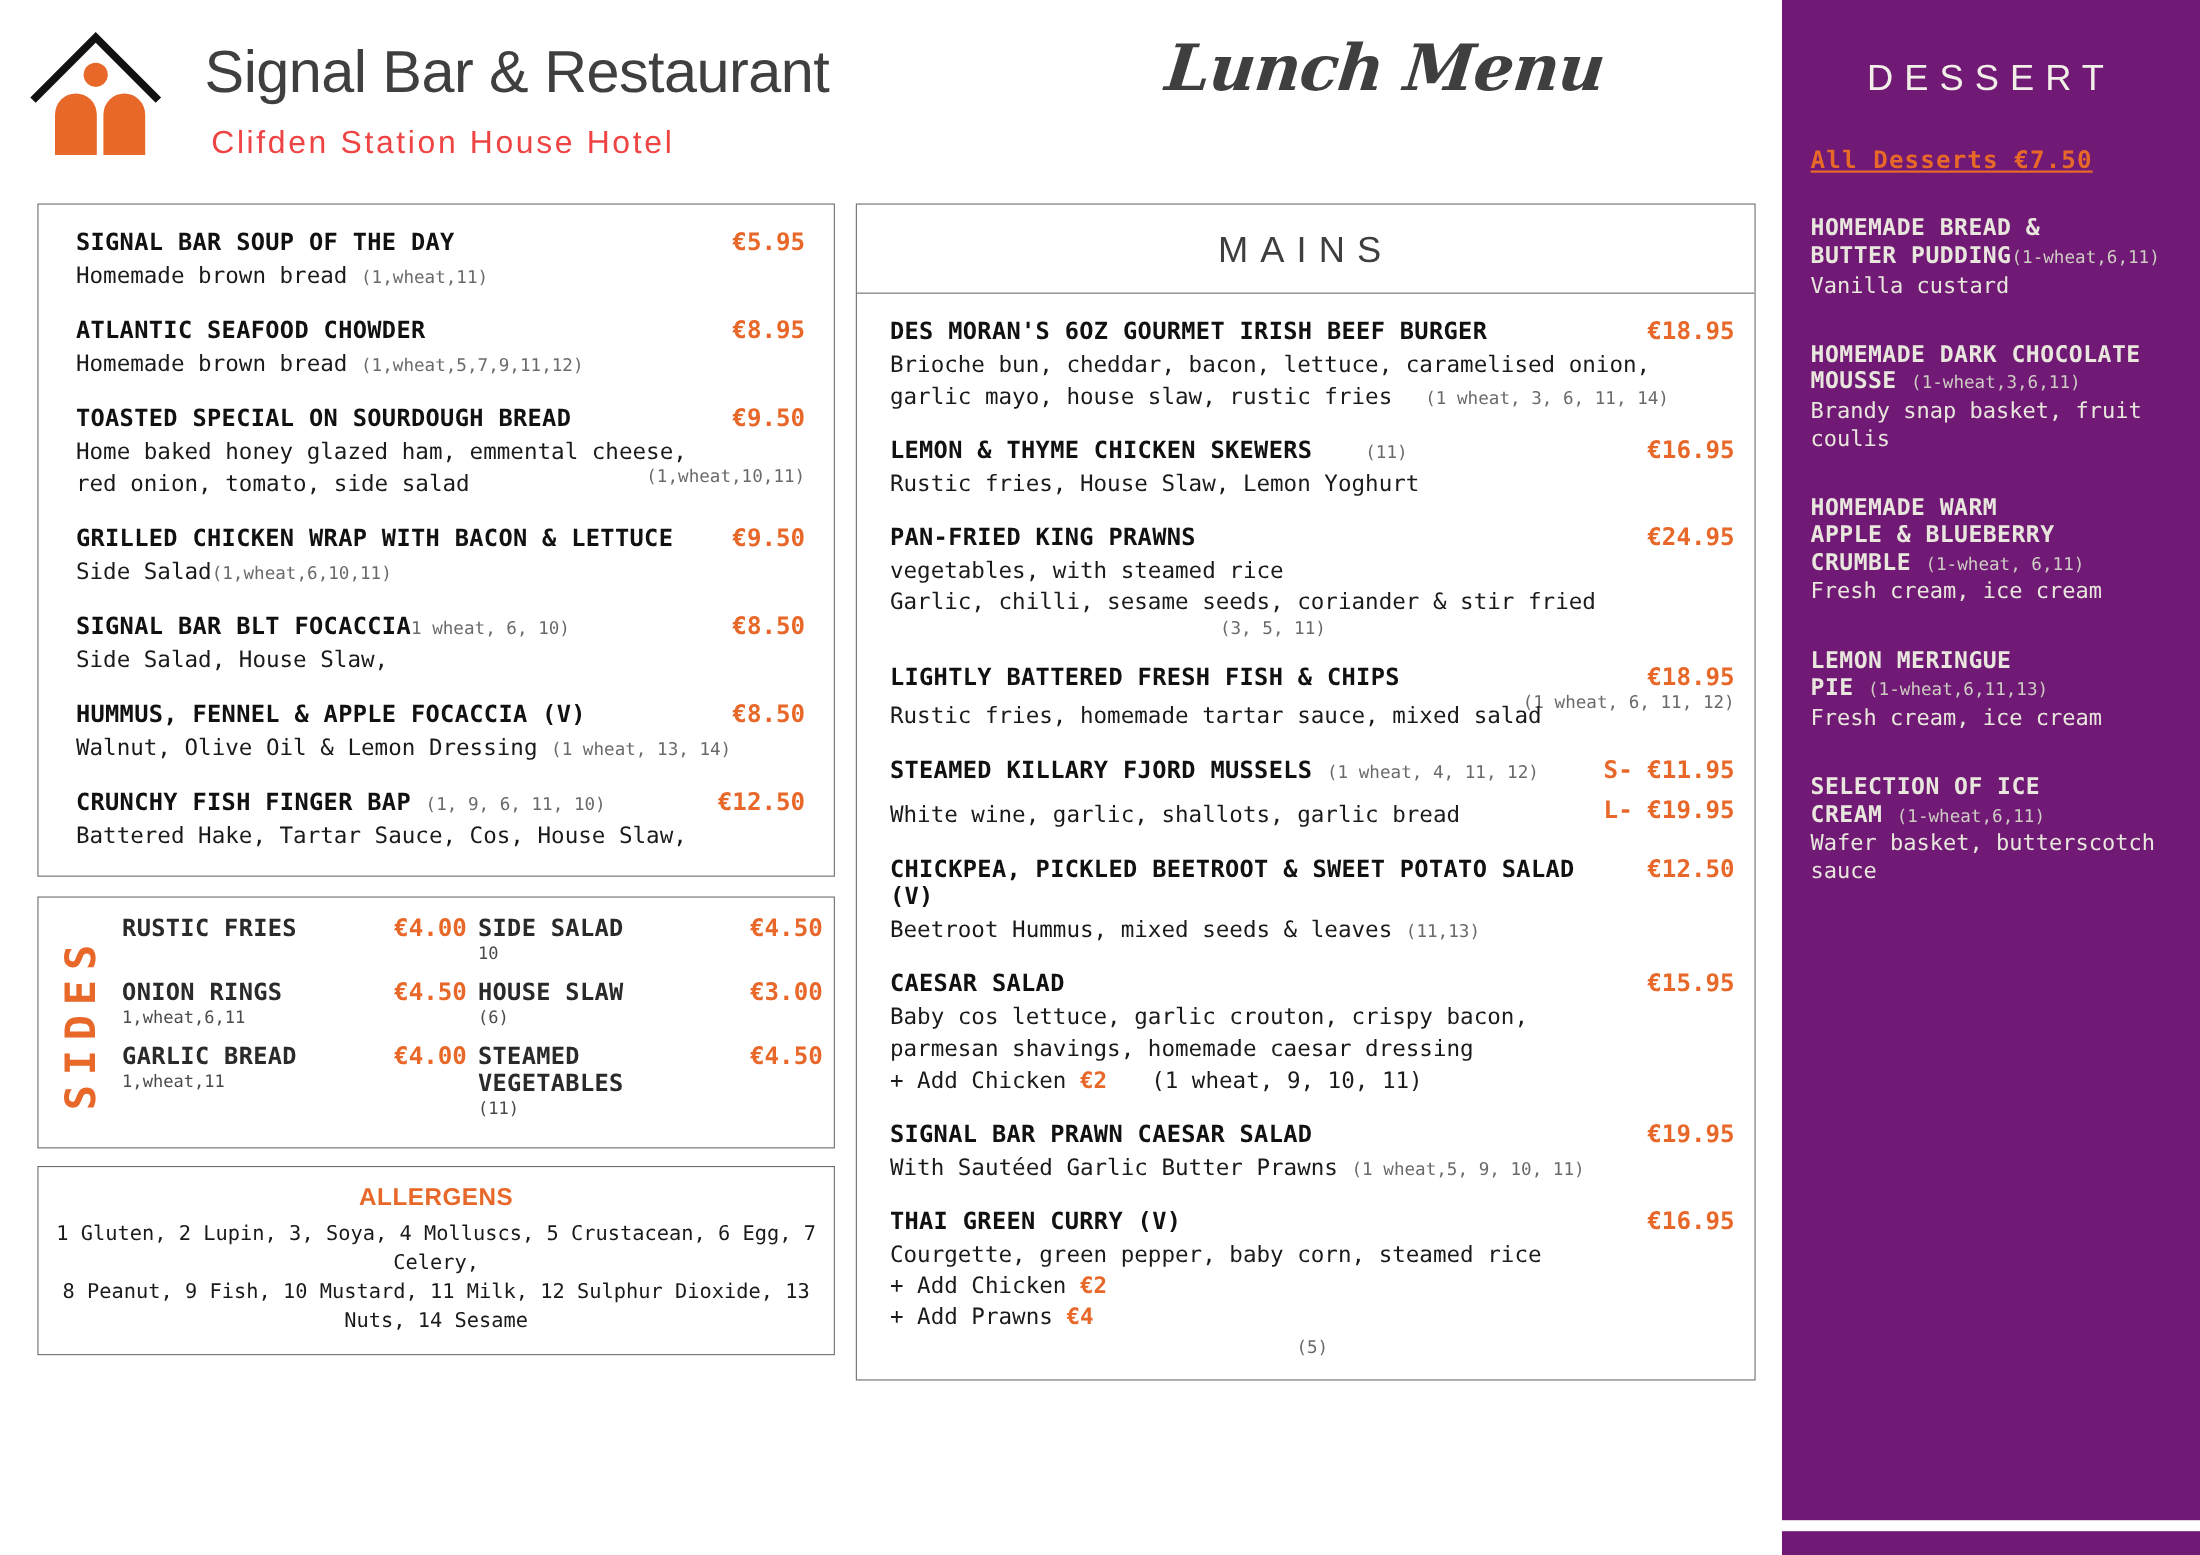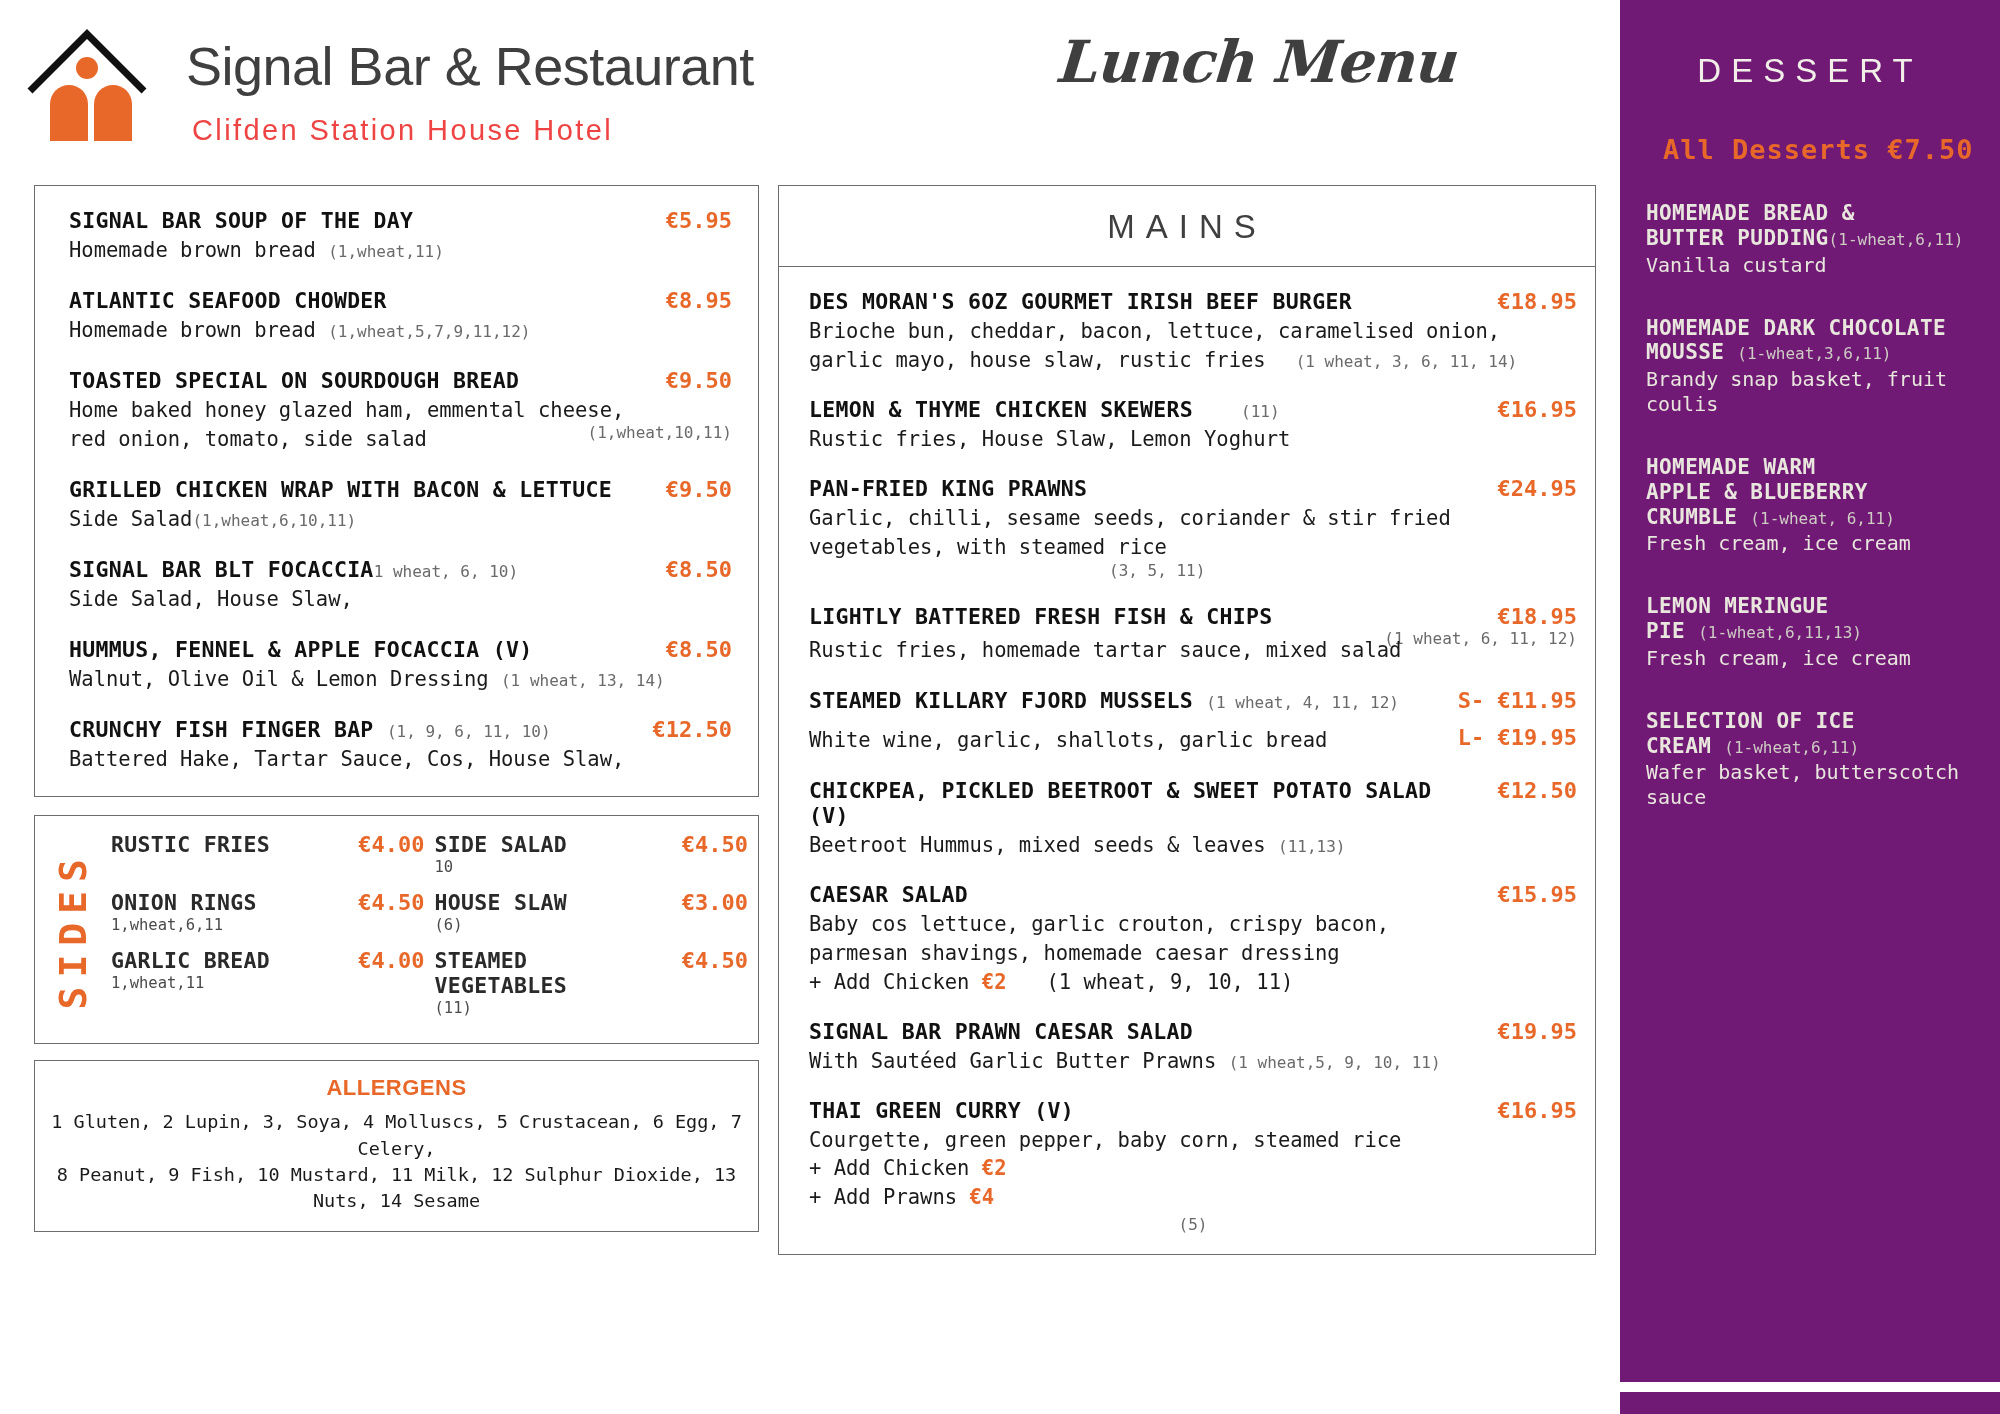--- a/index.html
+++ b/index.html
@@ -22,22 +22,22 @@
   .dark-panel::after{
     content:"";position:absolute;left:0;bottom:22px;width:100%;height:10px;background:#ffffff;
   }
   .dessert-title{
     color:#f2efe9;font-family:"Liberation Sans",sans-serif;font-weight:400;
     font-size:33px;letter-spacing:10px;text-align:center;
     margin:0;padding:52px 0 0 0;
   }
   .dessert-price{
     color:#e8682a;font-family:"DejaVu Sans Mono",monospace;font-weight:bold;
-    font-size:27px;letter-spacing:1px;
-    margin:44px 0 0 0;padding-left:43px;
+    font-size:22px;letter-spacing:1px;
+    margin:44px 0 0 0;padding-left:26px;text-decoration:underline;
   }
   .dessert-list{padding:0 18px 0 26px;margin-top:36px;}
   .dessert-item{margin-bottom:38px;}
   .dessert-item .d-name{
     color:#e9e6de;font-weight:bold;font-size:21px;line-height:1.18;letter-spacing:0.4px;
   }
   .dessert-item .d-alg{
     color:#cfccc4;font-weight:normal;font-size:16px;letter-spacing:0;
   }
   .dessert-item .d-desc{
@@ -285,22 +285,22 @@
             <div class="m-price">€16.95</div>
           </div>
           <div class="m-desc">Rustic fries, House Slaw, Lemon Yoghurt</div>
         </div>
 
         <div class="m-item">
           <div class="m-row">
             <div class="m-name">PAN-FRIED KING PRAWNS</div>
             <div class="m-price">€24.95</div>
           </div>
+          <div class="m-desc">vegetables, with steamed rice</div>
           <div class="m-desc">Garlic, chilli, sesame seeds, coriander &amp; stir fried</div>
-          <div class="m-desc">vegetables, with steamed rice</div>
           <div class="indent-alg" style="padding-left:300px">(3, 5, 11)</div>
         </div>
 
         <div class="m-item">
           <div class="m-row">
             <div class="m-name">LIGHTLY BATTERED FRESH FISH &amp; CHIPS</div>
             <div class="m-price">€18.95</div>
           </div>
           <div class="right-alg" style="margin-bottom:-14px">(1 wheat, 6, 11, 12)</div>
           <div class="m-desc">Rustic fries, homemade tartar sauce, mixed salad</div>

